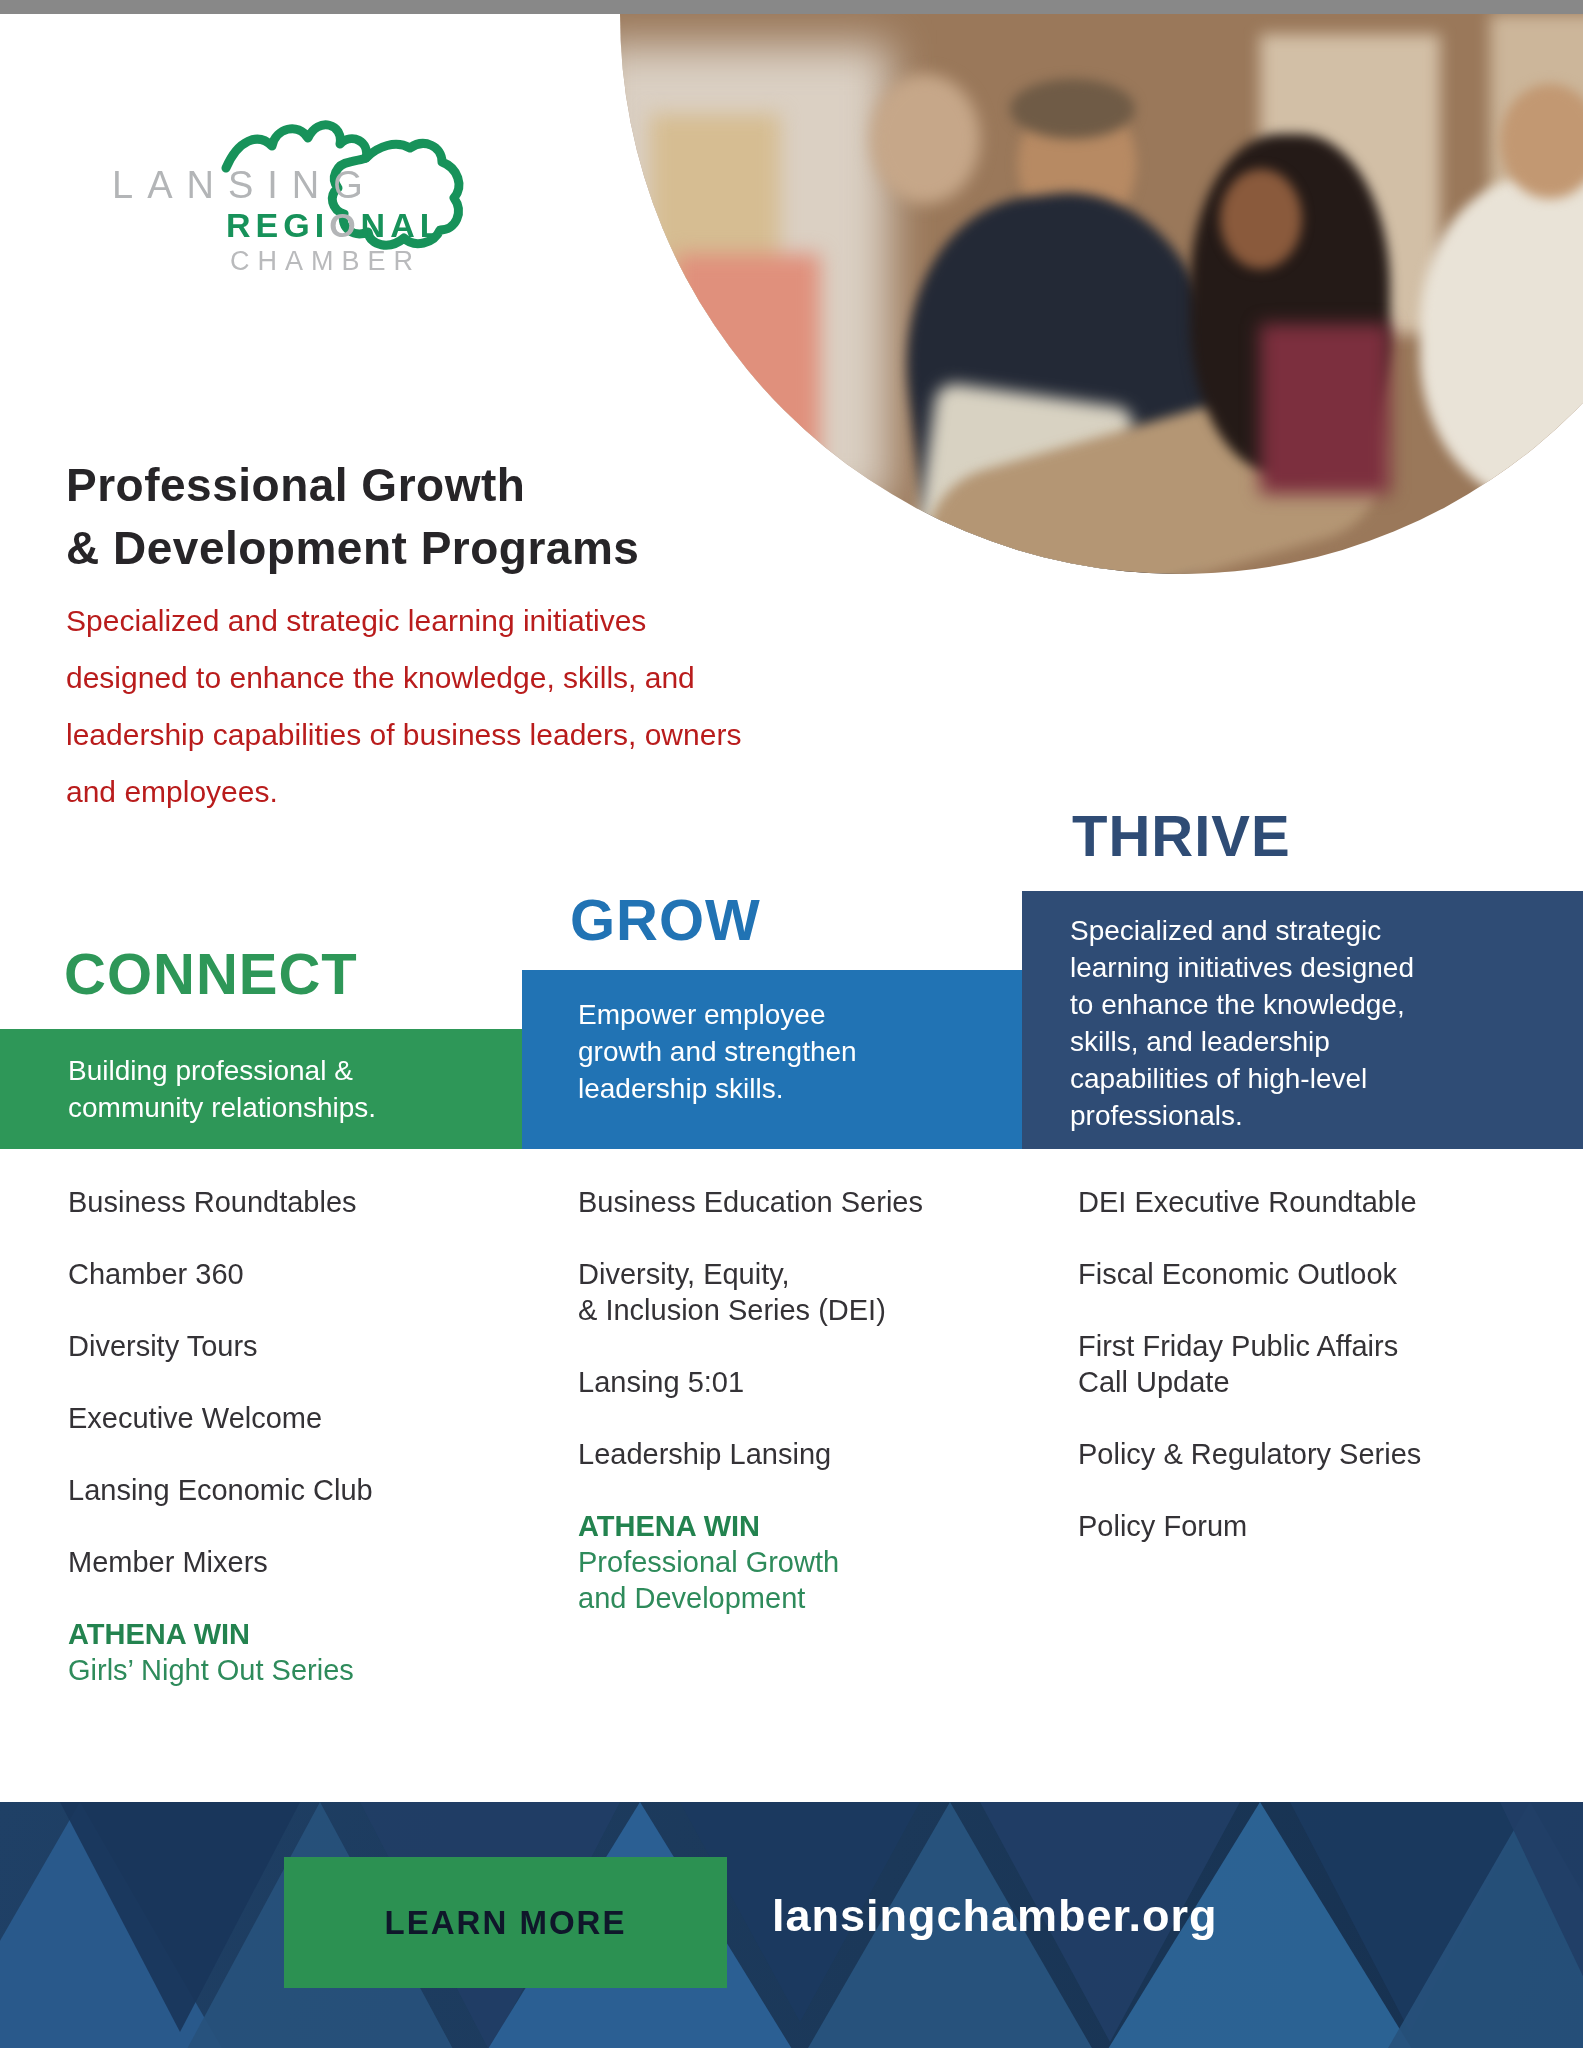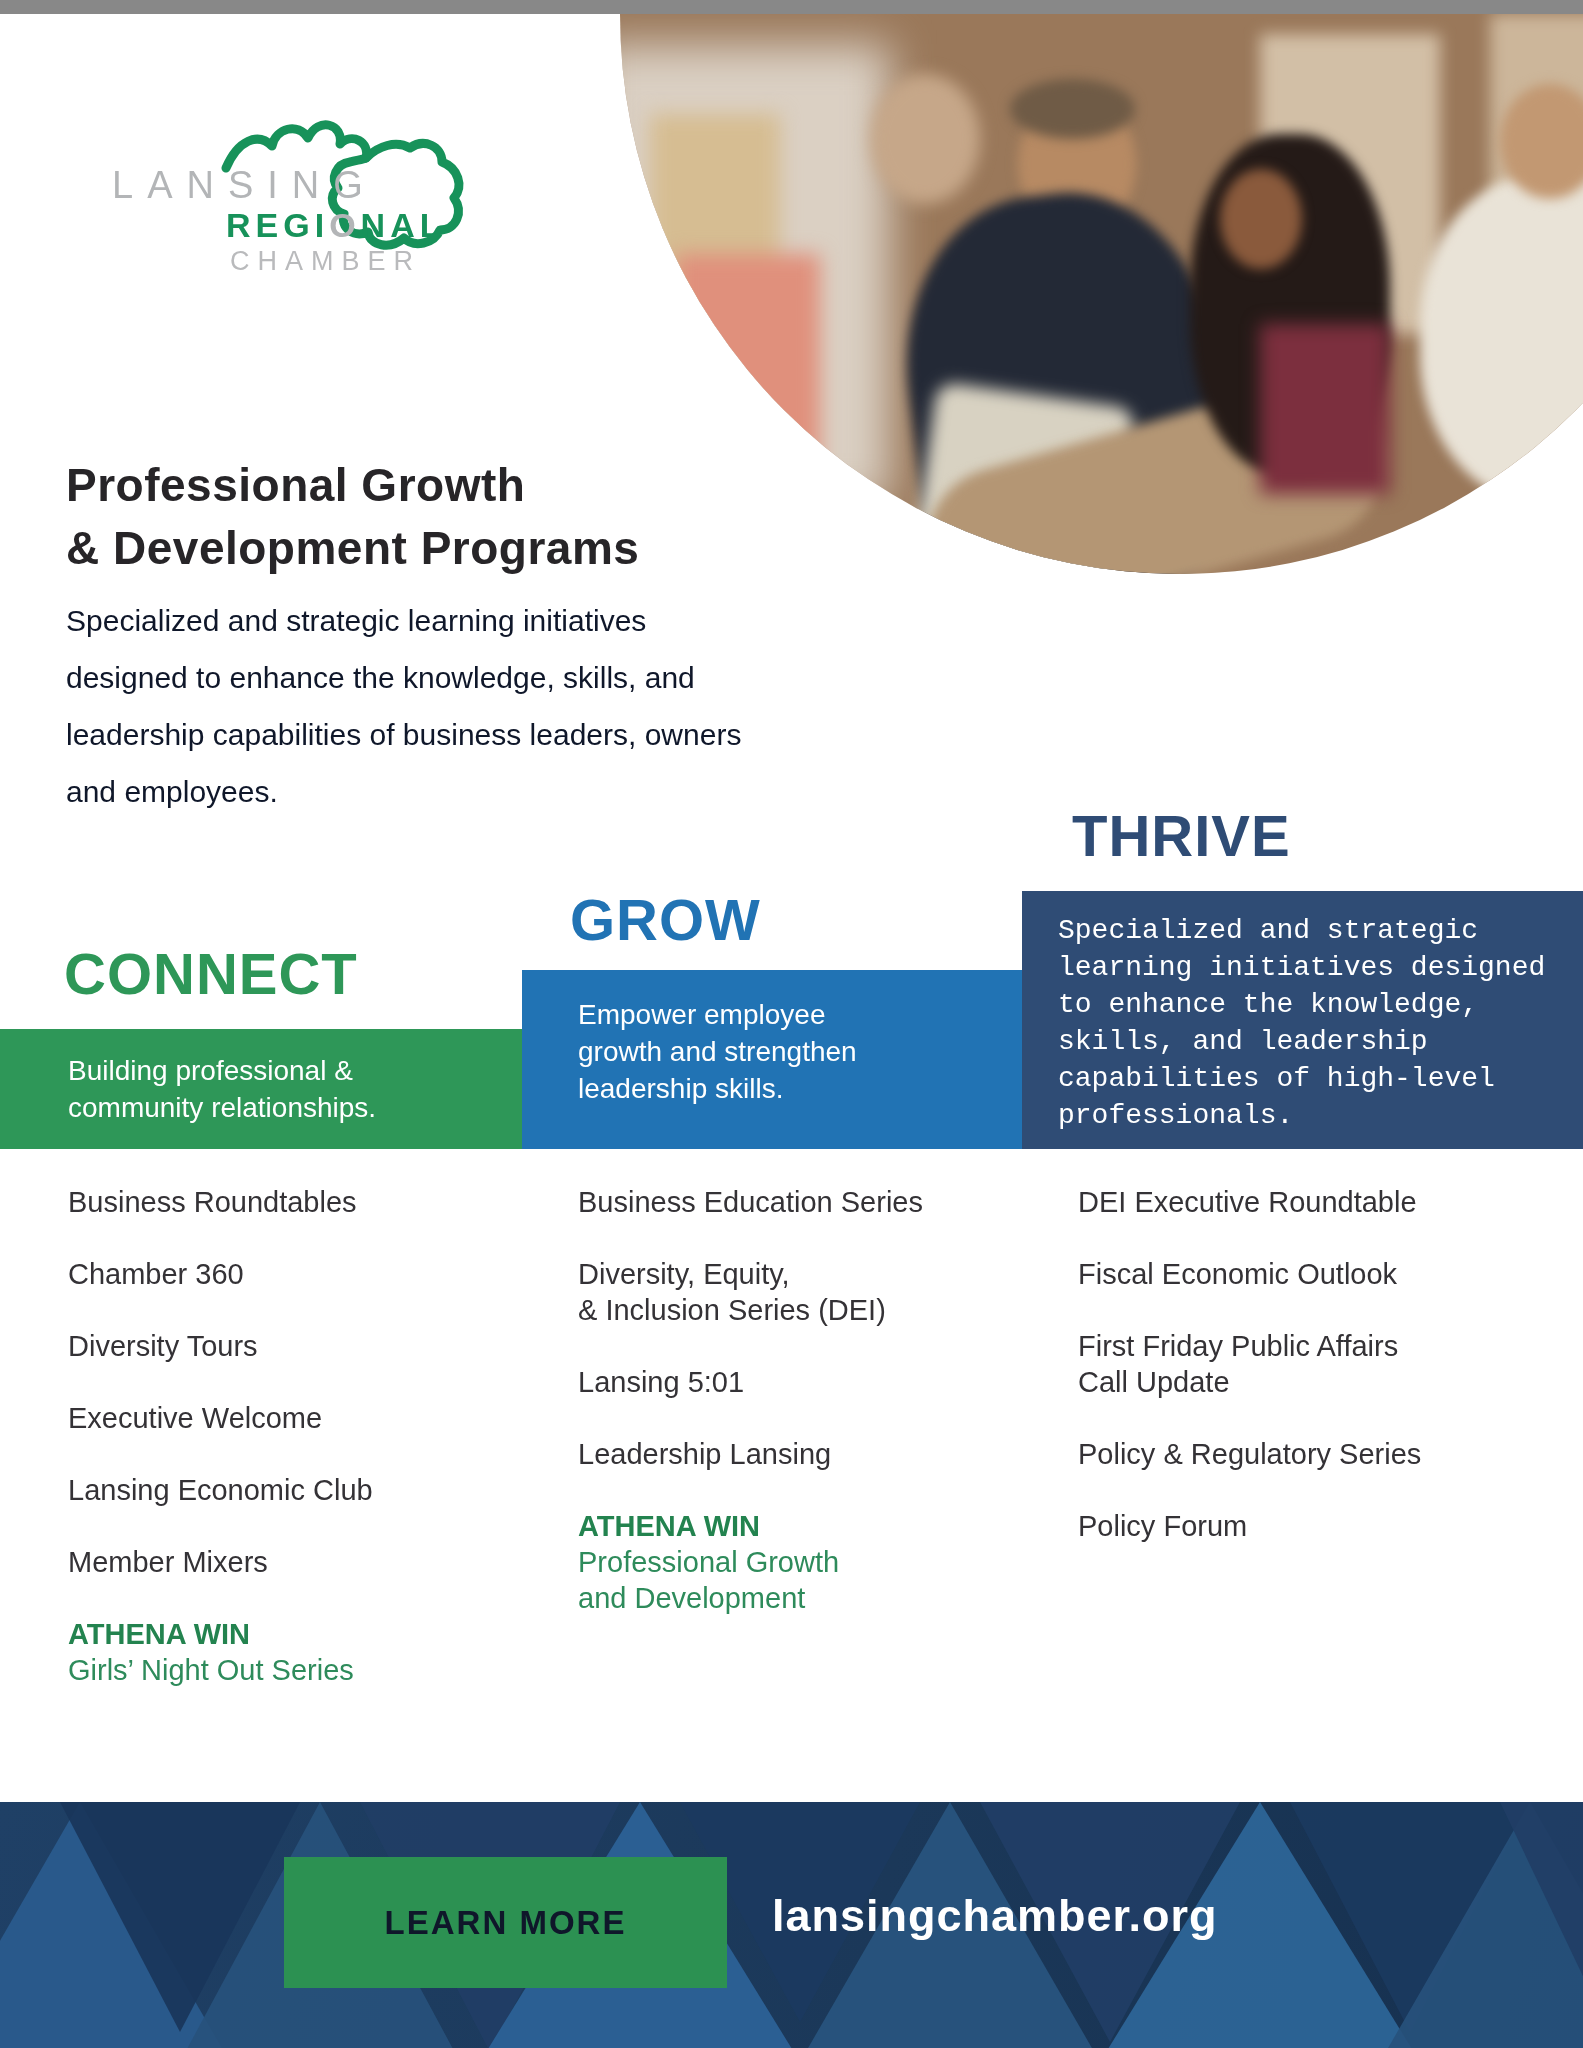--- a/index.html
+++ b/index.html
@@ -20,37 +20,37 @@
   .photo .shape{position:absolute;filter:blur(6px);}
   
   .logo-lansing{position:absolute;left:112px;top:150px;font-size:38px;letter-spacing:14px;color:#b3b5b7;}
   .logo-regional{position:absolute;left:226px;top:192px;font-size:34px;font-weight:bold;letter-spacing:5px;color:#17925a;}
   .logo-regional .logo-o{color:#b3b5b7;}
   .logo-chamber{position:absolute;left:230px;top:232px;font-size:27px;letter-spacing:8px;color:#b9babc;}
   .mi-svg{position:absolute;left:218px;top:76px;}
   
   .title{position:absolute;left:66px;top:440px;margin:0;font-size:46px;line-height:63px;font-weight:bold;color:#272528;letter-spacing:.5px;}
   .title .line{display:block;}
-  .intro{position:absolute;left:66px;top:578px;margin:0;font-size:30px;line-height:57px;color:#0f172a;}
+  .intro{position:absolute;left:66px;top:578px;margin:0;font-size:30px;line-height:57px;color:#b91c1c;}
   .intro .line{display:block;}
   
   .col-heading{position:absolute;font-size:58px;font-weight:bold;letter-spacing:1px;}
   .h-connect{left:64px;top:926px;color:#2e9758;}
   .h-grow{left:570px;top:872px;color:#2173b4;}
   .h-thrive{left:1072px;top:788px;color:#2f4c75;}
   
   .bar{position:absolute;color:#ffffff;}
   .bar .bar-text{margin:0;font-size:28px;line-height:37px;}
   .bar .line{display:block;}
   .bar-connect{left:0;top:1015px;width:522px;height:120px;background:#2e9758;}
   .bar-connect .bar-text{padding:23px 0 0 68px;}
   .bar-grow{left:522px;top:956px;width:500px;height:179px;background:#2173b4;}
   .bar-grow .bar-text{padding:26px 0 0 56px;}
   .bar-thrive{left:1022px;top:877px;width:561px;height:258px;background:#2f4c75;}
-  .bar-thrive .bar-text{padding:21px 0 0 36px;font-family:Liberation Mono, monospace;}
+  .bar-thrive .bar-text{padding:21px 0 0 48px;}
   
   .list{position:absolute;top:1170px;margin:0;padding:0;list-style:none;font-size:29px;color:#343236;}
   .list-connect{left:68px;}
   .list-grow{left:578px;}
   .list-thrive{left:1078px;}
   .list li{margin:0 0 36px 0;}
   .list .line{display:block;line-height:36px;}
   .list .hl-title{font-weight:bold;color:#23834f;}
   .list .hl-text{color:#2e8b5b;}
   

